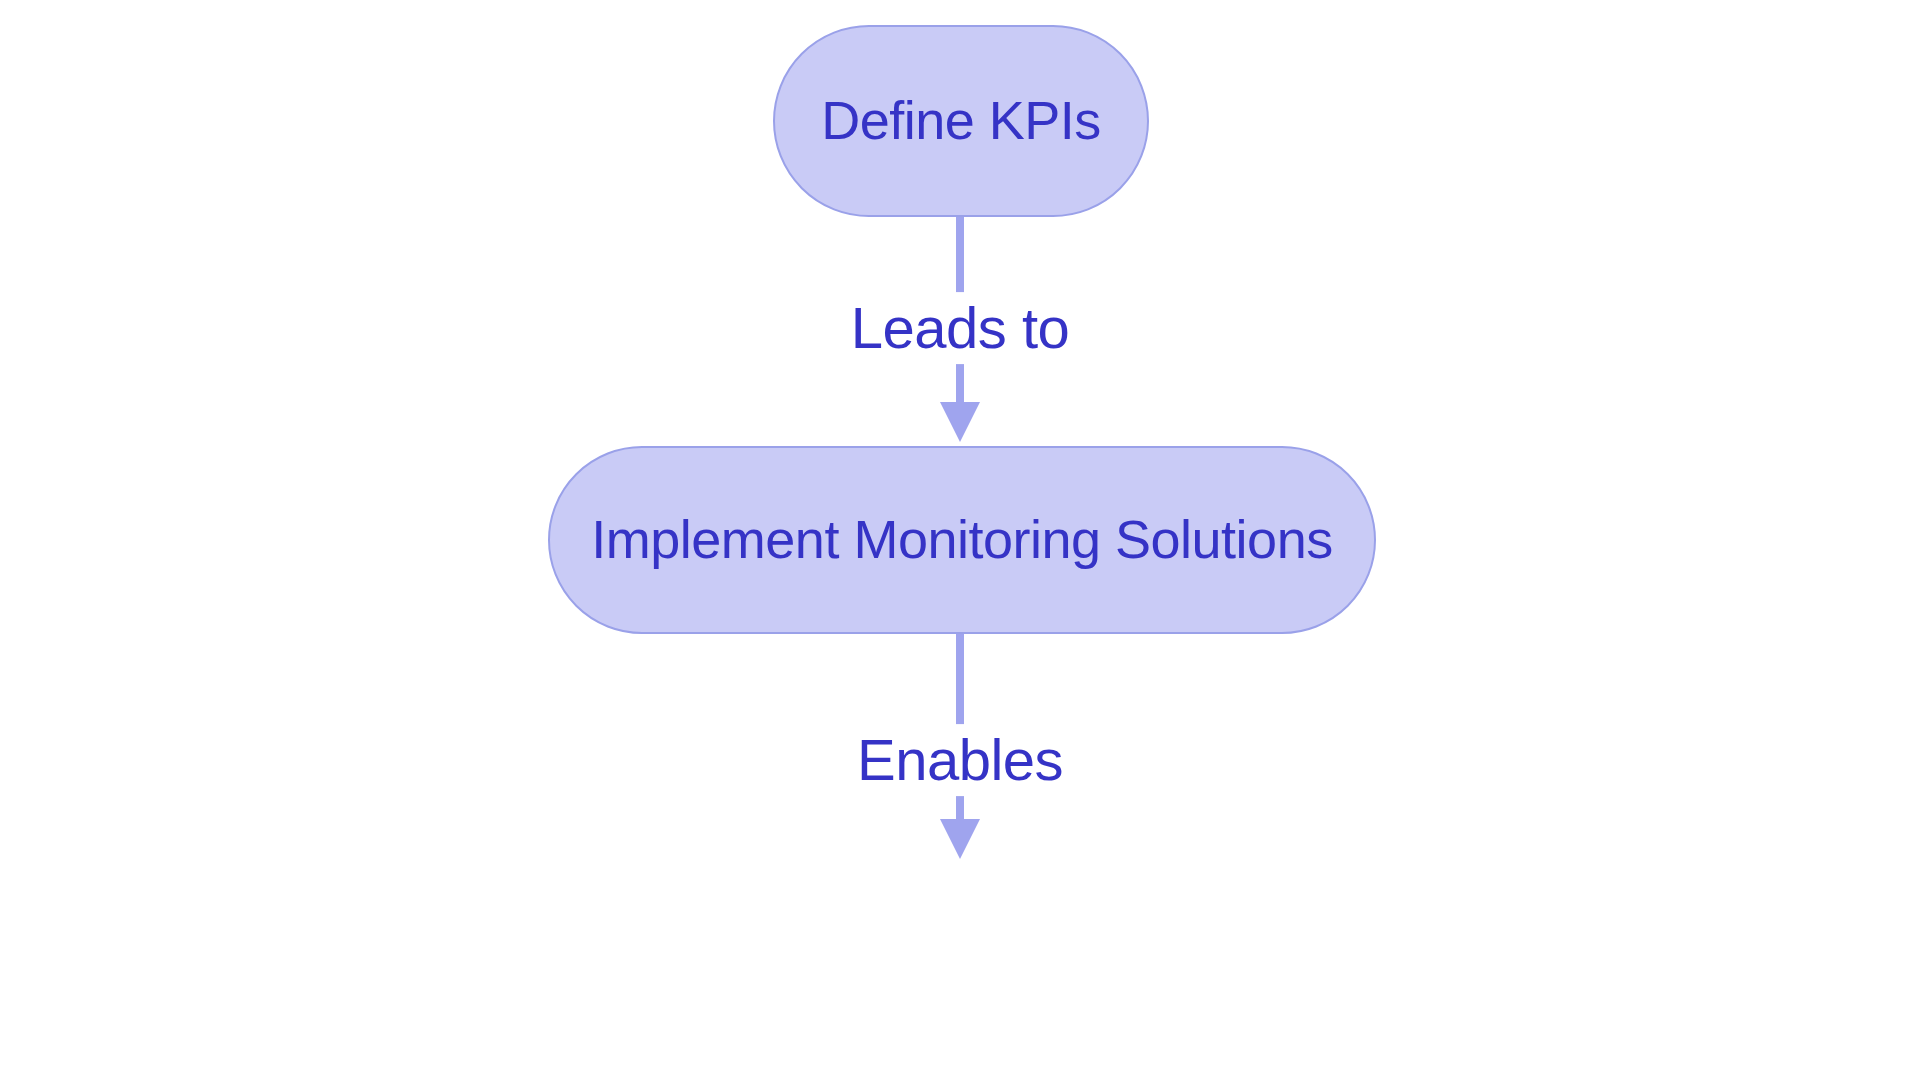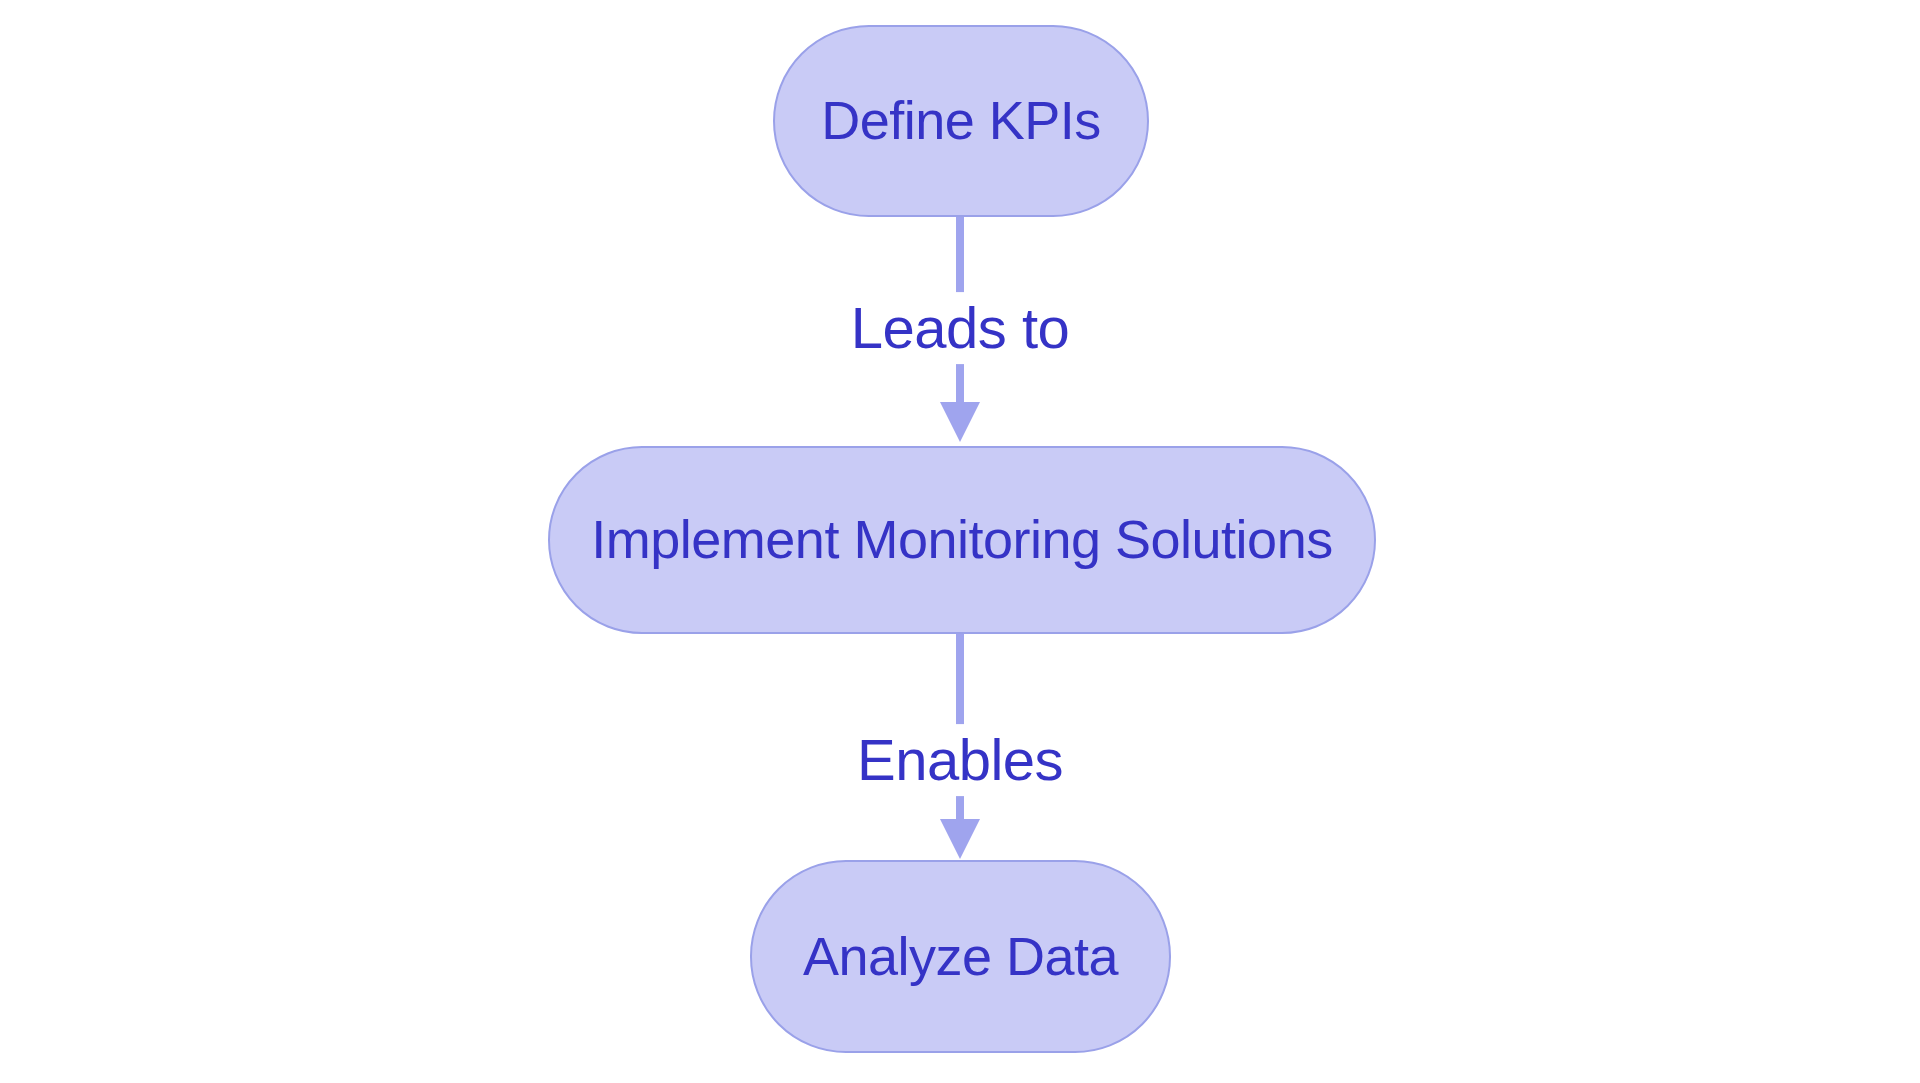--- a/index.html
+++ b/index.html
@@ -102,17 +102,14 @@
   <span class="edge-label" id="edge1-label">Leads to</span>
 
   <div class="node" id="node-implement-monitoring">
     <span class="node-label">Implement Monitoring Solutions</span>
   </div>
 
   <div class="edge-line" id="edge2-line"></div>
   <div class="arrowhead" id="edge2-arrowhead"></div>
   <span class="edge-label" id="edge2-label">Enables</span>
 
-  <div class="node" id="node-analyze-data">
-    <span class="node-label">Analyze Data</span>
-  </div>
 
 </div>
 
 </body></html>

